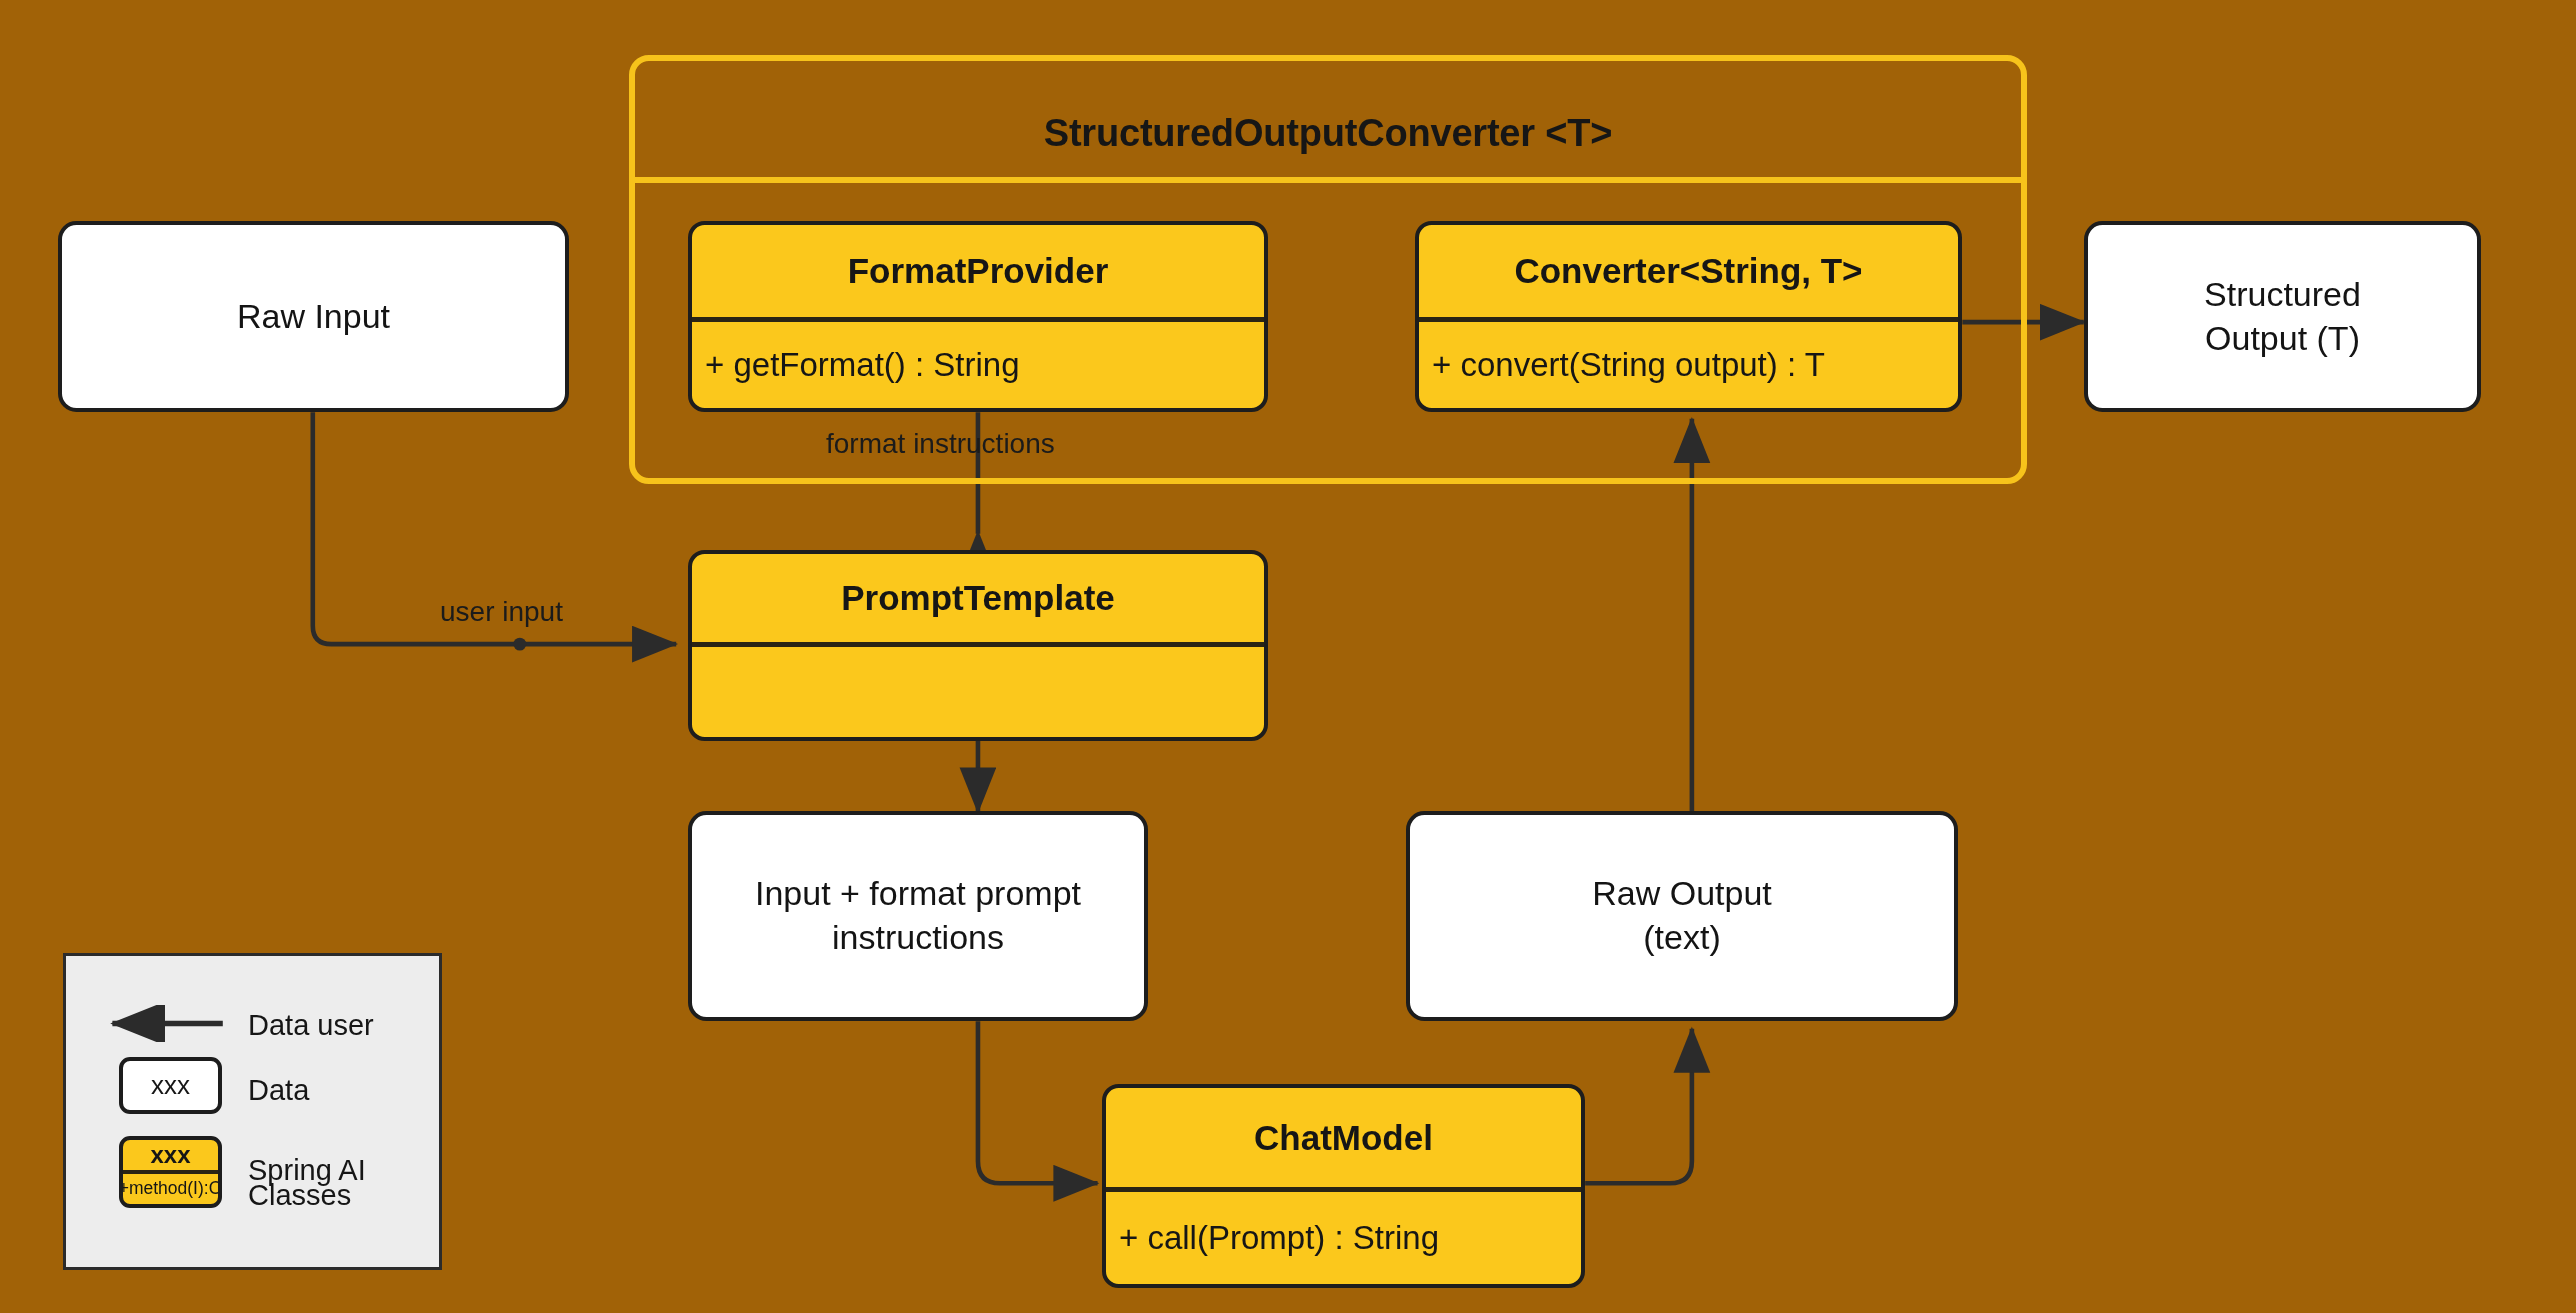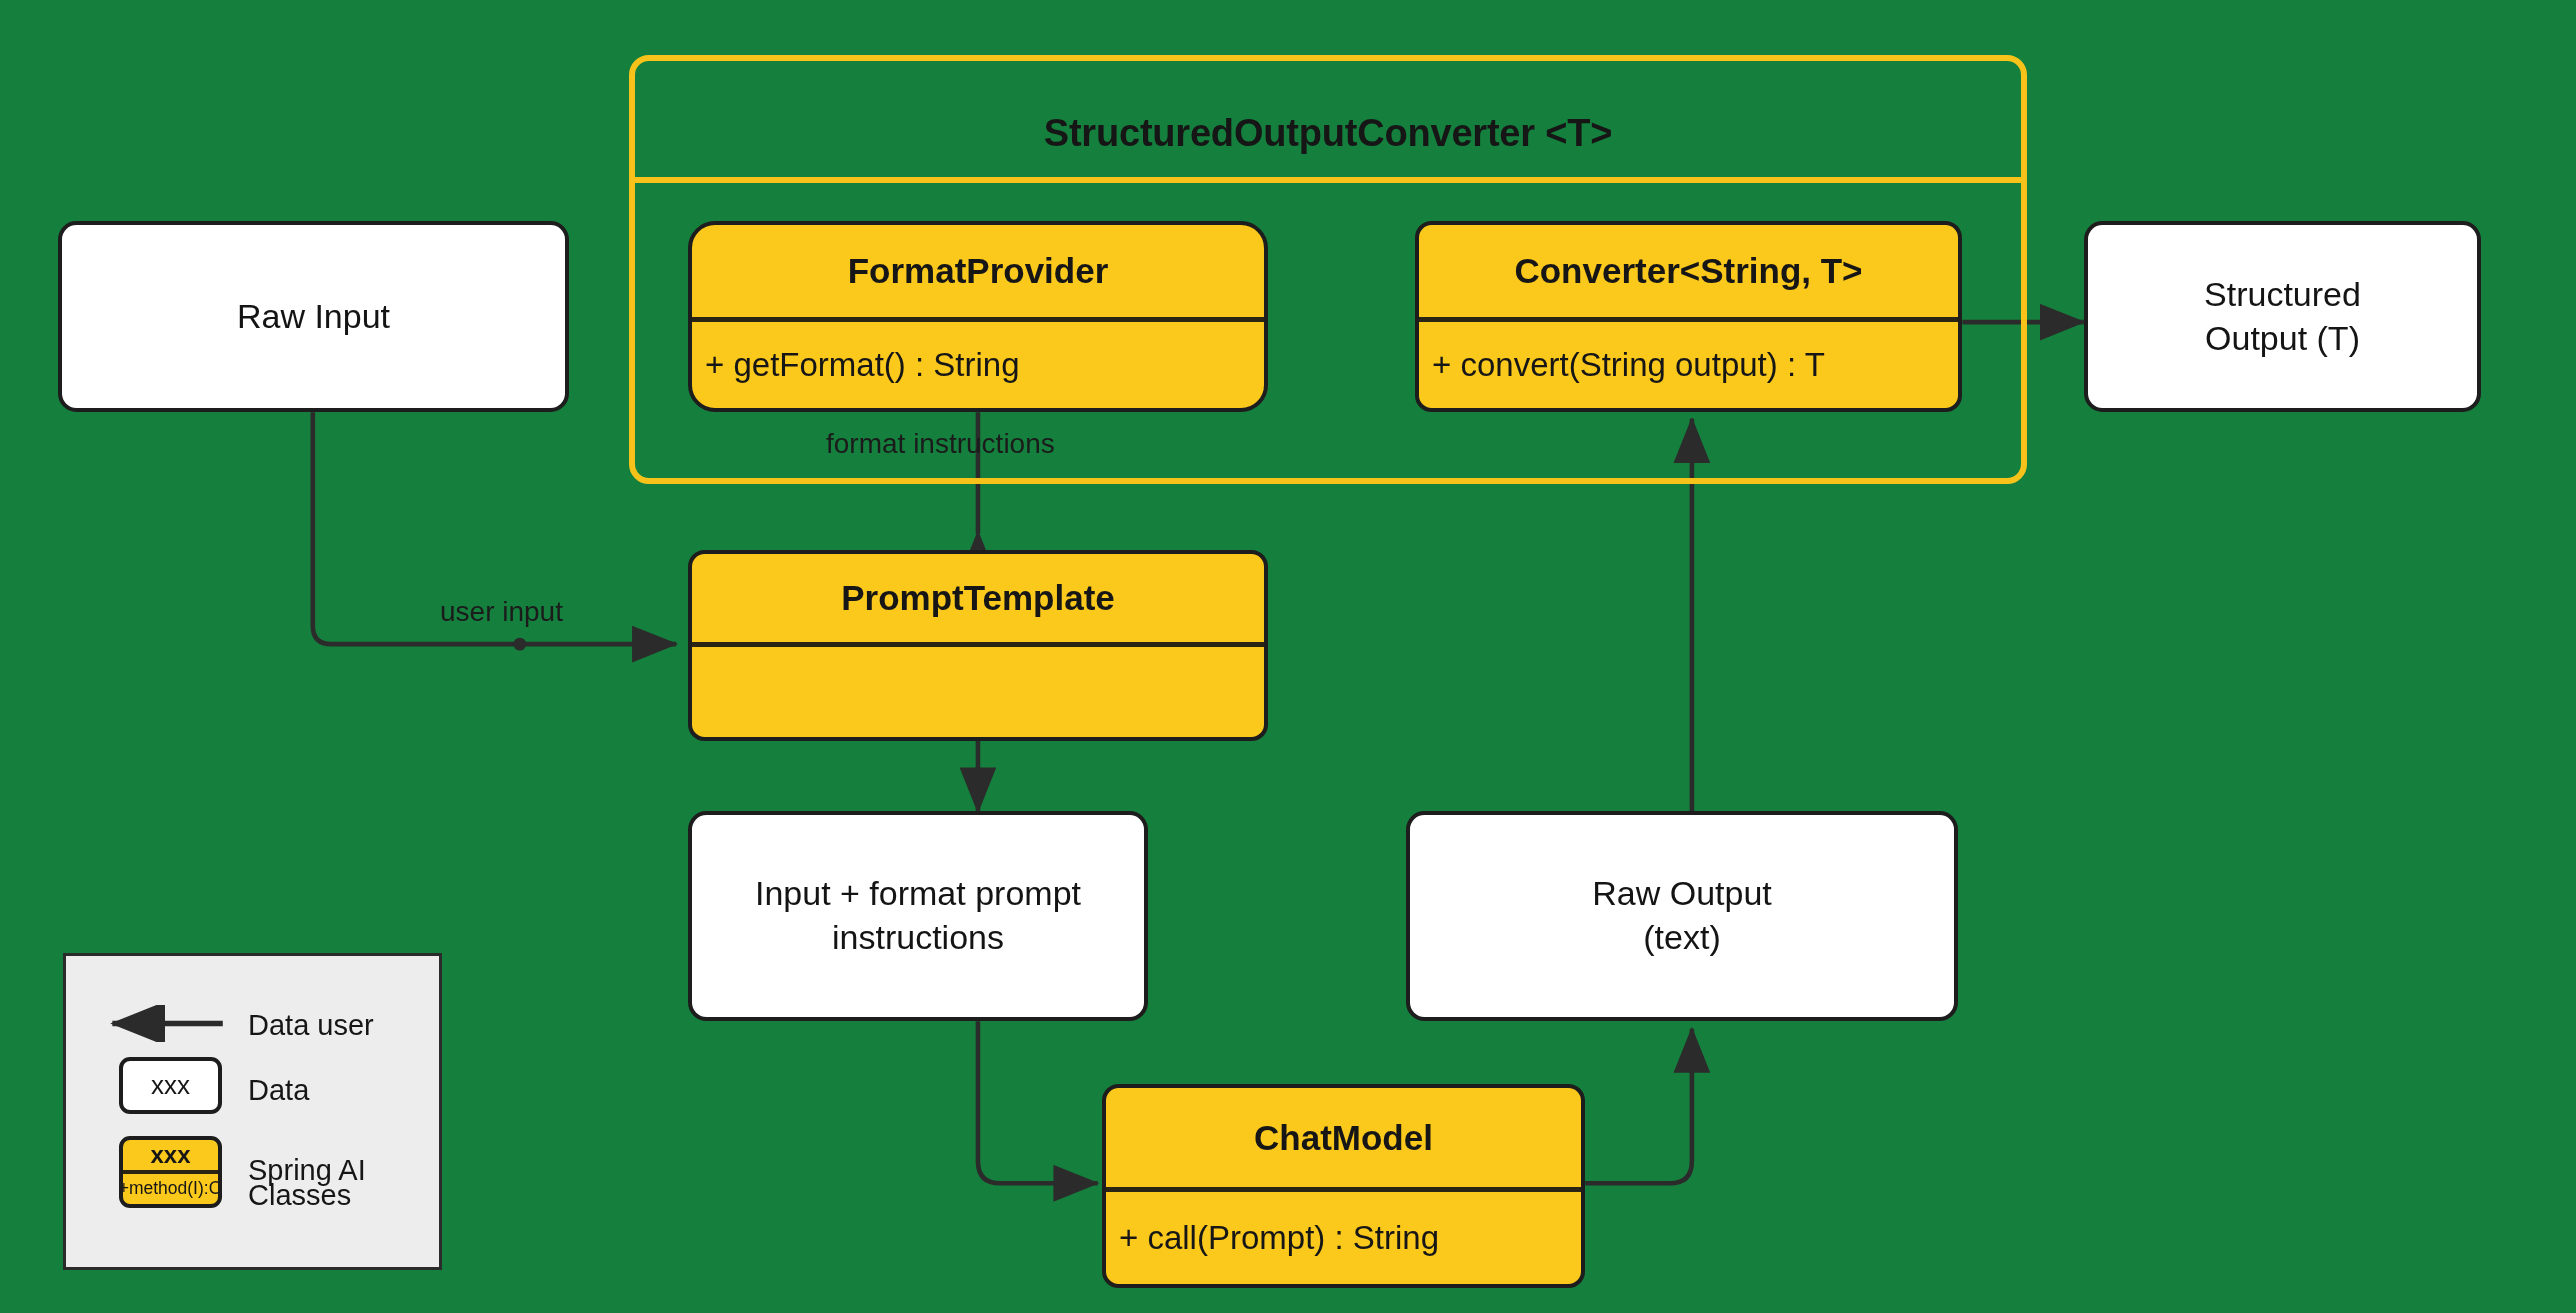--- a/index.html
+++ b/index.html
@@ -9,21 +9,21 @@
     background: #ffffff;
   }
   body {
     font-family: "Liberation Sans", sans-serif;
     -webkit-font-smoothing: antialiased;
   }
   #stage {
     position: relative;
     width: 2576px;
     height: 1314px;
-    background: #15803d;
+    background: #a16207;
     overflow: hidden;
   }
   
   #edges {
     position: absolute;
     left: 0;
     top: 0;
     width: 2576px;
     height: 1314px;
     pointer-events: none;
@@ -217,21 +217,21 @@
   <div class="data-box" style="left:688px; top:811px; width:460px; height:210px; flex-direction:column;">
     <span>Input + format prompt</span>
     <span>instructions</span>
   </div>
 
   <div class="data-box" style="left:1406px; top:811px; width:552px; height:210px; flex-direction:column;">
     <span>Raw Output</span>
     <span>(text)</span>
   </div>
 
-  <div class="uml-box" style="left:688px; top:221px; width:580px; height:191px;border-radius:27px;">
+  <div class="uml-box" style="left:688px; top:221px; width:580px; height:191px;">
     <div class="uml-name" style="height:92px;">FormatProvider</div>
     <div class="uml-sep"></div>
     <div class="uml-methods">+ getFormat() : String</div>
   </div>
 
   <div class="uml-box" style="left:1415px; top:221px; width:547px; height:191px;justify-content:center;">
     <div class="uml-name" style="height:92px;">Converter&lt;String, T&gt;</div>
     <div class="uml-sep"></div>
     <div class="uml-methods">+ convert(String output) : T</div>
   </div>

